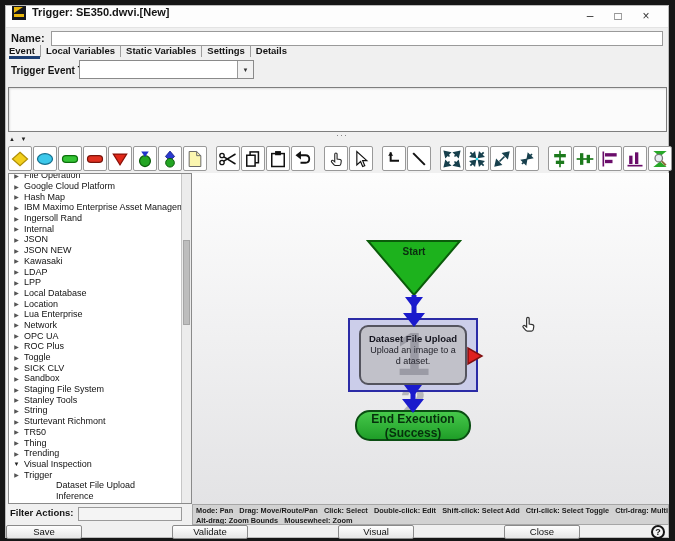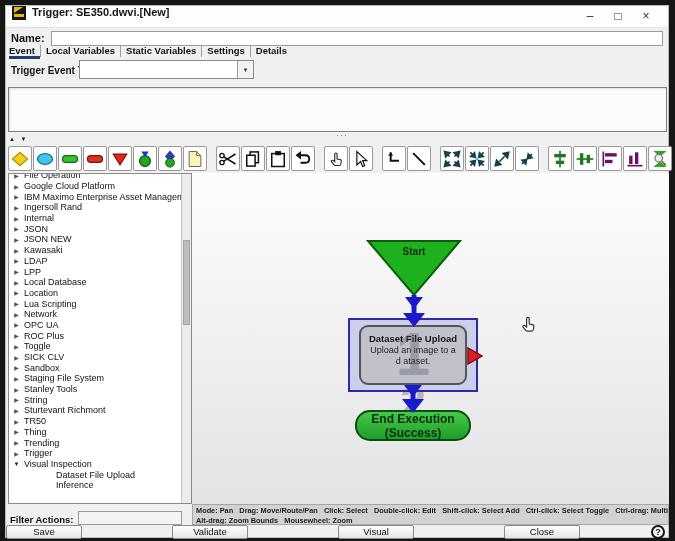--- a/index.html
+++ b/index.html
@@ -69,21 +69,21 @@
   .watermark1{position:absolute;left:156px;top:138px;width:130px;text-align:center;font-size:62px;font-weight:700;color:rgba(70,70,82,.30);z-index:4;line-height:86px;pointer-events:none}
   .watermark2{position:absolute;left:156px;top:198px;width:130px;text-align:center;font-size:47px;font-weight:700;color:rgba(70,70,82,.32);z-index:1;line-height:62px;pointer-events:none}
   .end-pill{position:absolute;left:163px;top:237px;width:116px;height:31px;border-radius:15px;background:linear-gradient(#46c84a,#1f9e28);border:2px solid #0a4d12;z-index:2;display:flex;align-items:center;justify-content:center;font-size:12px;font-weight:700;color:#06300c;text-align:center}
   .mouse-cursor{position:absolute;left:325px;top:140px;z-index:9}
 
   
   .statusbar{position:absolute;left:186px;top:498px;width:477px;height:21px;background:#d2d2d2;border:1px solid #a6a6a6;padding:1px 3px;overflow:hidden}
   .status-line{font-size:8px;font-weight:700;color:#1a1a1a;white-space:pre;line-height:9.5px;transform:scaleX(.92);transform-origin:left center}
 
   
-  .filter-row{position:absolute;left:2px;top:501px;width:184px;height:18px;display:flex;align-items:flex-end;gap:4px;padding-left:2px}
+  .filter-row{position:absolute;left:2px;top:501px;width:184px;height:18px;display:flex;align-items:flex-start;gap:4px;padding-left:2px}
   .filter-row label{font-size:9.5px;font-weight:700;color:#141414;white-space:nowrap}
   .filter-row input{width:104px;height:14px;border:1px solid #9a9a9a;background:#f4f4f4;font-size:9px;padding:0 2px}
 
   
   .footer{position:absolute;left:0;top:519px;width:664px;height:14px;display:flex}
   .fcell{flex:1;display:flex;justify-content:flex-start}
   .fbtn{width:76px;height:14px;font-size:9.5px;font-weight:400;color:#111;background:linear-gradient(#fefefe,#e5e5e5);border:1px solid #8a8a8a;border-radius:2px;text-align:center;line-height:12px;cursor:default}
   .help-circle{position:absolute;right:3px;top:519px;width:14px;height:14px;border:2px solid #141414;border-radius:50%;display:flex;align-items:center;justify-content:center;font-size:9px;font-weight:700;color:#141414;background:#f4f4f4}
 </style>
 </head>
@@ -314,20 +314,24 @@
         <div class="tree-item lvl0">
           <span class="tree-arrow">▶</span>
           <span class="tree-label">File Operation</span>
         </div>
         <div class="tree-item lvl0">
           <span class="tree-arrow">▶</span>
           <span class="tree-label">Google Cloud Platform</span>
         </div>
         <div class="tree-item lvl0">
           <span class="tree-arrow">▶</span>
+          <span class="tree-label">Hash Map</span>
+        </div>
+        <div class="tree-item lvl0">
+          <span class="tree-arrow">▶</span>
           <span class="tree-label">IBM Maximo Enterprise Asset Management</span>
         </div>
         <div class="tree-item lvl0">
           <span class="tree-arrow">▶</span>
           <span class="tree-label">Ingersoll Rand</span>
         </div>
         <div class="tree-item lvl0">
           <span class="tree-arrow">▶</span>
           <span class="tree-label">Internal</span>
         </div>
@@ -354,21 +358,21 @@
         <div class="tree-item lvl0">
           <span class="tree-arrow">▶</span>
           <span class="tree-label">Local Database</span>
         </div>
         <div class="tree-item lvl0">
           <span class="tree-arrow">▶</span>
           <span class="tree-label">Location</span>
         </div>
         <div class="tree-item lvl0">
           <span class="tree-arrow">▶</span>
-          <span class="tree-label">Lua Scripting</span>
+          <span class="tree-label">Lua Enterprise</span>
         </div>
         <div class="tree-item lvl0">
           <span class="tree-arrow">▶</span>
           <span class="tree-label">Network</span>
         </div>
         <div class="tree-item lvl0">
           <span class="tree-arrow">▶</span>
           <span class="tree-label">OPC UA</span>
         </div>
         <div class="tree-item lvl0">
@@ -407,28 +411,28 @@
           <span class="tree-arrow">▶</span>
           <span class="tree-label">TR50</span>
         </div>
         <div class="tree-item lvl0">
           <span class="tree-arrow">▶</span>
           <span class="tree-label">Thing</span>
         </div>
         <div class="tree-item lvl0">
           <span class="tree-arrow">▶</span>
           <span class="tree-label">Trending</span>
-        </div>
-        <div class="tree-item lvl0">
-          <span class="tree-arrow">▶</span>
-          <span class="tree-label">Trigger</span>
         </div>
         <div class="tree-item lvl0">
           <span class="tree-arrow open">▼</span>
           <span class="tree-label">Visual Inspection</span>
+        </div>
+        <div class="tree-item lvl0">
+          <span class="tree-arrow">▶</span>
+          <span class="tree-label">Trigger</span>
         </div>
         <div class="tree-item lvl1">
           <span class="tree-arrow"></span>
           <span class="tree-label">Dataset File Upload</span>
         </div>
         <div class="tree-item lvl1">
           <span class="tree-arrow"></span>
           <span class="tree-label">Inference</span>
         </div>
       </div>

